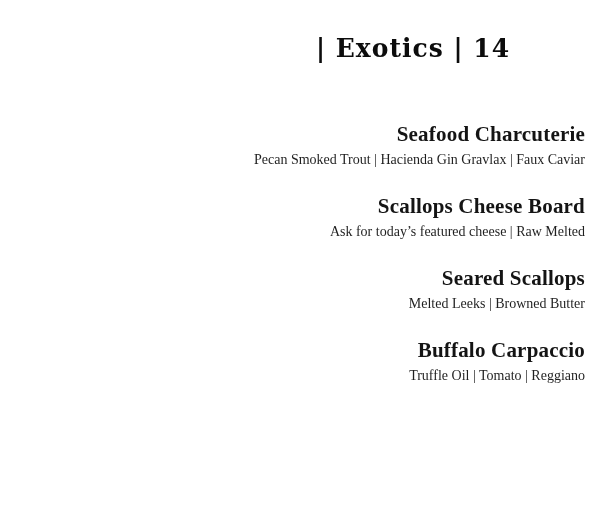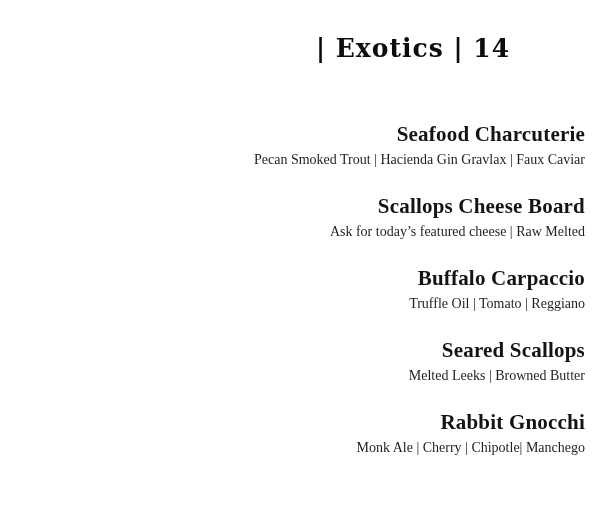--- a/index.html
+++ b/index.html
@@ -68,28 +68,24 @@
       <div class="item-name">Seafood Charcuterie</div>
       <div class="item-desc">Pecan Smoked Trout | Hacienda Gin Gravlax | Faux Caviar</div>
     </div>
 
     <div class="menu-item">
       <div class="item-name">Scallops Cheese Board</div>
       <div class="item-desc">Ask for today’s featured cheese | Raw Melted</div>
     </div>
 
     <div class="menu-item">
-      <div class="item-name">Buffalo Carpaccio</div>
-      <div class="item-desc">Truffle Oil | Tomato | Reggiano</div>
-    </div>
-
-    <div class="menu-item">
       <div class="item-name">Seared Scallops</div>
       <div class="item-desc">Melted Leeks | Browned Butter</div>
     </div>
 
     <div class="menu-item">
-      <div class="item-name">Rabbit Gnocchi</div>
-      <div class="item-desc">Monk Ale | Cherry | Chipotle| Manchego</div>
+      <div class="item-name">Buffalo Carpaccio</div>
+      <div class="item-desc">Truffle Oil | Tomato | Reggiano</div>
     </div>
+
 
   </div>
 </div>
 
 </body></html>

